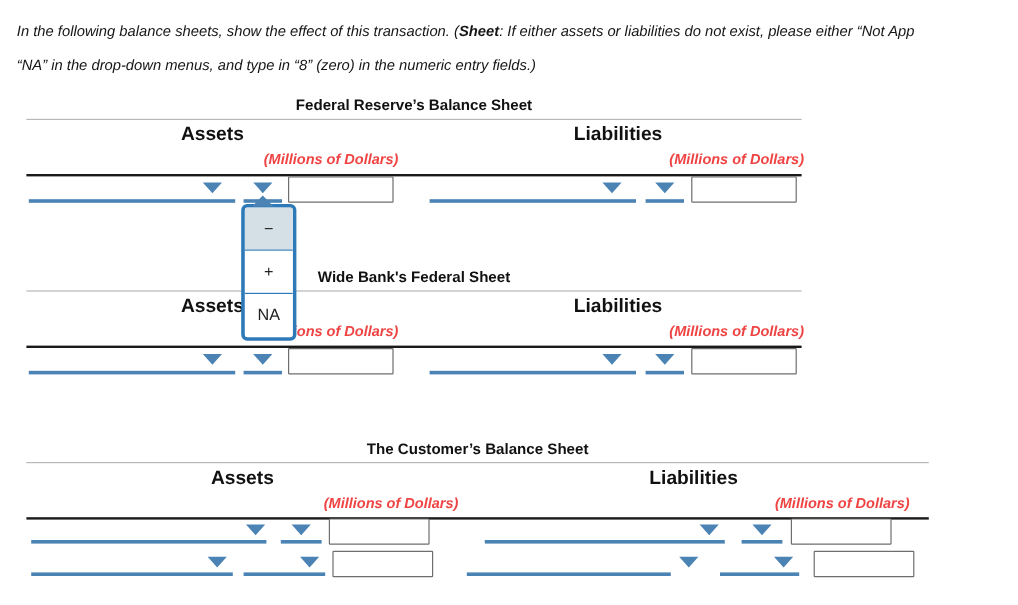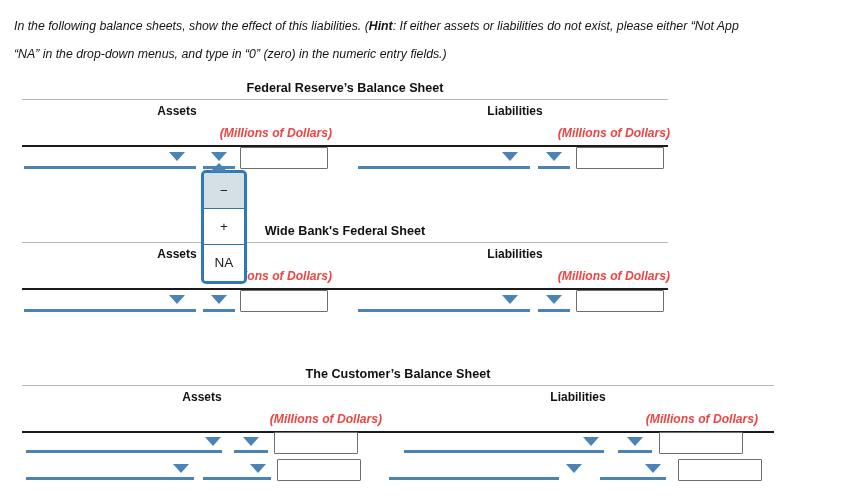--- a/index.html
+++ b/index.html
@@ -58,21 +58,21 @@
     background: #b7b7b7;
   }
   .rule-thick {
     position: absolute;
     height: 2px;
     background: #1a1a1a;
   }
   .col-head {
     position: absolute;
     font-weight: bold;
-    font-size: 12px;
+    font-size: 16px;
     text-align: center;
     color: #111;
     white-space: nowrap;
   }
   .col-sub {
     position: absolute;
     font-weight: bold;
     font-style: italic;
     font-size: 12.1px;
     text-align: right;
@@ -127,22 +127,22 @@
     color: #222;
     background: #ffffff;
     border-bottom: 1px solid #2e7ab8;
   }
   .dd-opt:last-child { border-bottom: none; }
   .dd-opt.sel { background: #d5e0e6; }
 </style>
 </head>
 <body>
 
-<div class="prompt"><span>In the following balance sheets, show the effect of this liabilities. (</span><span class="hint-b">Hint</span><span>: If either assets or liabilities do not exist, please either “Not App</span></div>
-<div class="prompt-line2">“NA” in the drop-down menus, and type in “0” (zero) in the numeric entry fields.)</div>
+<div class="prompt"><span>In the following balance sheets, show the effect of this transaction. (</span><span class="hint-b">Sheet</span><span>: If either assets or liabilities do not exist, please either “Not App</span></div>
+<div class="prompt-line2">“NA” in the drop-down menus, and type in “8” (zero) in the numeric entry fields.)</div>
 
 <div class="sheet">
   <div class="sheet-title" style="left:22px; top:81px; width:646px;">Federal Reserve’s Balance Sheet</div>
   <div class="rule-thin" style="left:22px; top:99px; width:646px;"></div>
 
   <div class="col-head" style="left:22px; top:104px; width:310px;">Assets</div>
   <div class="col-head" style="left:360px; top:104px; width:310px;">Liabilities</div>
 
   <div class="col-sub" style="left:22px; top:126px; width:310px;">(Millions of Dollars)</div>
   <div class="col-sub" style="left:360px; top:126px; width:310px;">(Millions of Dollars)</div>

